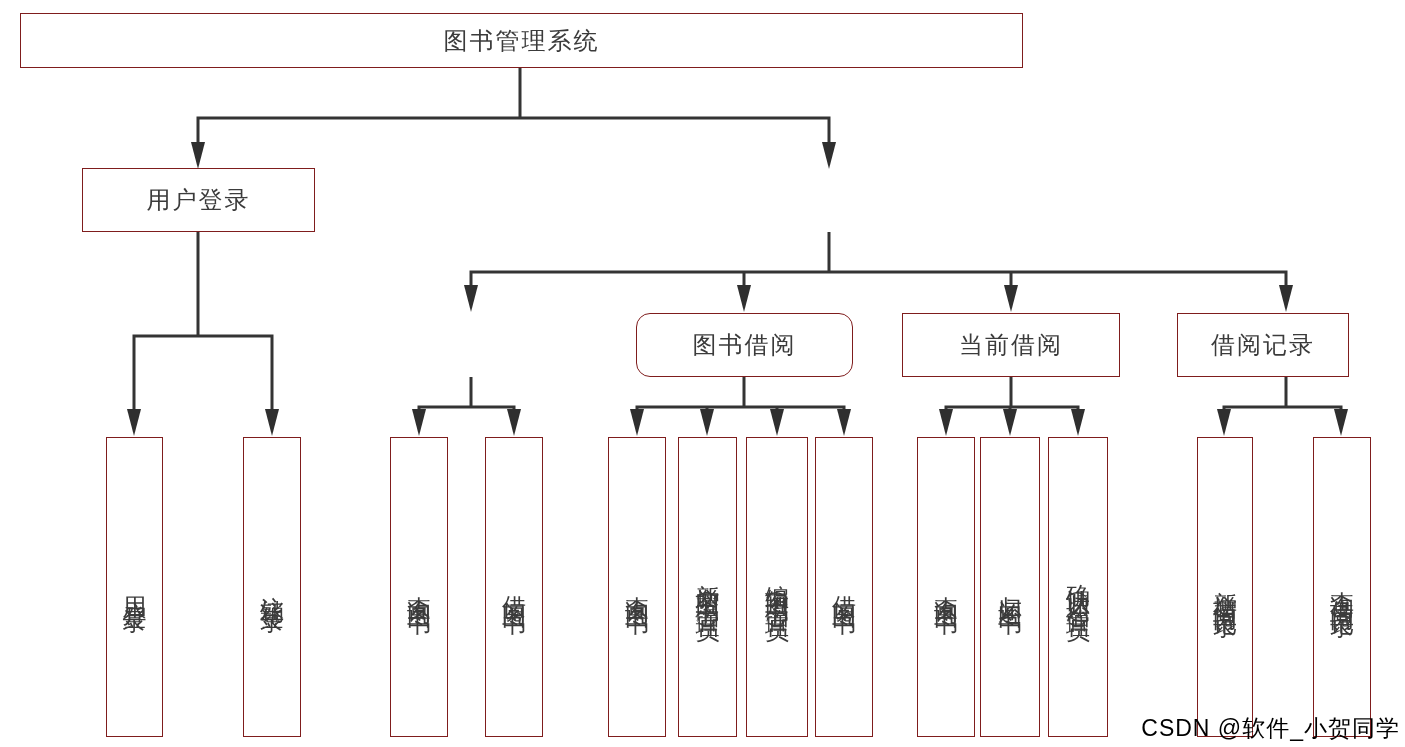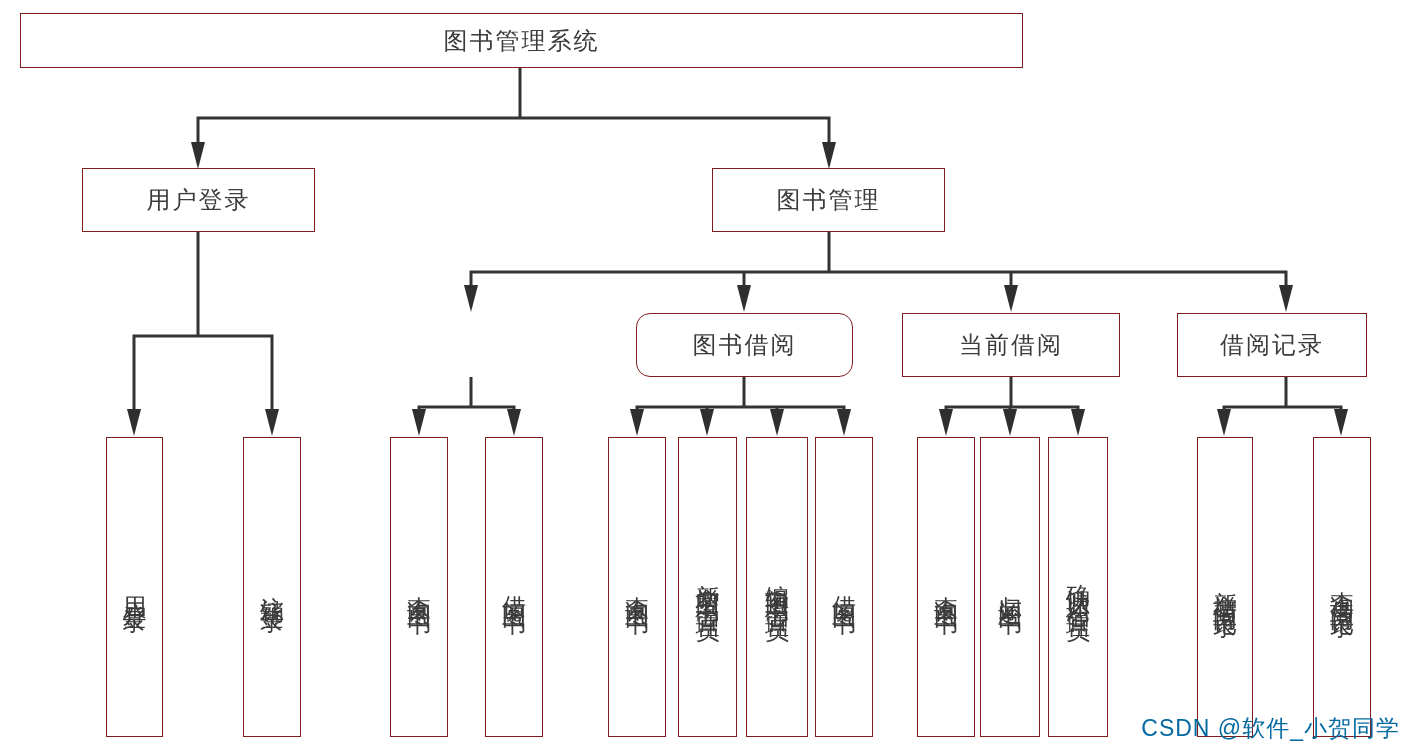--- a/index.html
+++ b/index.html
@@ -33,40 +33,40 @@
     letter-spacing:5px;
     line-height:1;
   }
   .root-box{left:20px;top:13px;width:1003px;height:55px;}
   .user-login-box{left:82px;top:168px;width:233px;height:64px;}
   .book-mgmt-box{left:712px;top:168px;width:233px;height:64px;}
   .l3{top:313px;height:64px;}
   .new-book-box{left:363px;width:217px;}
   .book-borrow-box{left:636px;width:217px;border-radius:14px;}
   .current-borrow-box{left:902px;width:218px;}
-  .borrow-record-box{left:1177px;width:190px;}
+  .borrow-record-box{left:1177px;width:172px;}
   .a1{left:106px;width:57px;}
   .a2{left:243px;width:58px;}
   .b1{left:390px;width:58px;}
   .b2{left:485px;width:58px;}
   .c1{left:608px;width:58px;}
   .c2{left:678px;width:59px;}
   .c3{left:746px;width:62px;}
   .c4{left:815px;width:58px;}
   .d1{left:917px;width:58px;}
   .d2{left:980px;width:60px;}
   .d3{left:1048px;width:60px;}
   .e1{left:1197px;width:56px;}
   .e2{left:1313px;width:58px;}
   .watermark{
     position:absolute;
     right:5px;bottom:3px;
     font-size:23px;
     letter-spacing:1px;
-    color:#0369a1;
+    color:#000000;
     z-index:5;
     white-space:nowrap;
   }
 </style>
 </head>
 <body>
 
 <div class="canvas">
 
   <svg class="wires" width="1405" height="747" viewBox="0 0 1405 747">
@@ -105,21 +105,20 @@
       <polygon points="1003,409 1017,409 1010,436"></polygon>
       <polygon points="1071,409 1085,409 1078,436"></polygon>
       <polygon points="1217,409 1231,409 1224,436"></polygon>
       <polygon points="1334,409 1348,409 1341,436"></polygon>
     </g>
   </svg>
 
   <div class="node h root-box">图书管理系统</div>
 
   <div class="node h user-login-box">用户登录</div>
-  <div class="node h book-mgmt-box">图书管理</div>
 
   <div class="node h l3 book-borrow-box">图书借阅</div>
   <div class="node h l3 current-borrow-box">当前借阅</div>
   <div class="node h l3 borrow-record-box">借阅记录</div>
 
   <div class="node v a1">用户登录</div>
   <div class="node v a2">注销登录</div>
 
   <div class="node v b1">查询图书</div>
   <div class="node v b2">借阅图书</div>

